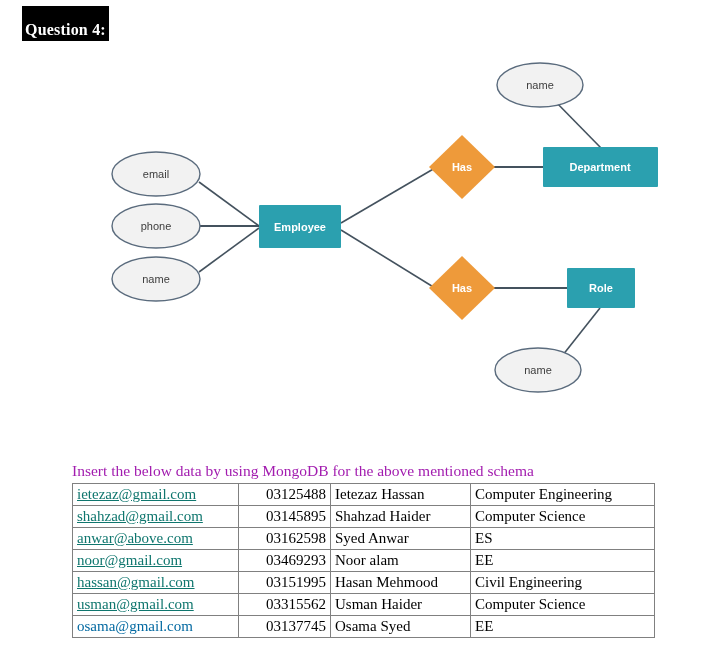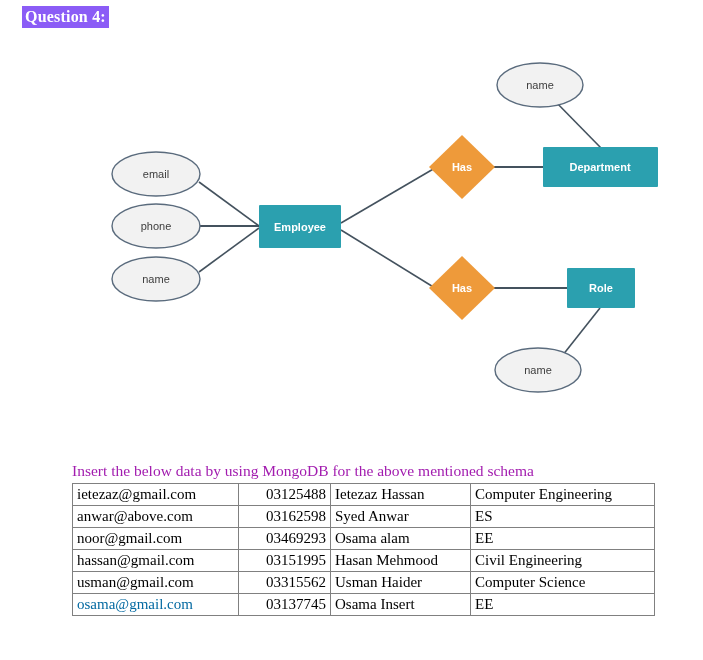--- a/index.html
+++ b/index.html
@@ -13,27 +13,27 @@
     position: relative;
     overflow: hidden;
     font-family: "Liberation Serif", serif;
   }
 
   
   #question-heading {
     position: absolute;
     left: 22px;
     top: 6px;
-    background: #8b5cf6;
+    background: #000000;
     color: #ffffff;
     font-family: "Liberation Serif", serif;
     font-weight: bold;
     font-size: 16px;
     line-height: 19px;
-    padding: 1px 3px 2px 3px;
+    padding: 14px 3px 2px 3px;
     white-space: nowrap;
     letter-spacing: 0.2px;
   }
 
   
   #er-diagram {
     position: absolute;
     left: 0;
     top: 40px;
     width: 703px;
@@ -95,21 +95,22 @@
   }
   #data-table col.c-email  { width: 166px; }
   #data-table col.c-phone  { width: 92px;  }
   #data-table col.c-name   { width: 140px; }
   #data-table col.c-dept   { width: 184px; }
   td.cell-email { padding-left: 7px; }
   td.cell-phone { text-align: right; padding-left: 9px; }
   td.cell-name  { padding-left: 7px; }
   td.cell-dept  { padding-left: 7px; }
   .mail-link {
-    color: #000000;
+    color: #0f766e;
+    text-decoration: underline;
     cursor: pointer;
   }
   .mail-plain {
     color: #0369a1;
     text-decoration: none;
   }
 </style>
 </head>
 <body>
 
@@ -191,43 +192,49 @@
       <col class="c-dept">
   </colgroup>
   <tbody>
       <tr>
         <td class="cell-email"><span class="mail-link">ietezaz@gmail.com</span></td>
         <td class="cell-phone">03125488</td>
         <td class="cell-name">Ietezaz Hassan</td>
         <td class="cell-dept">Computer Engineering</td>
       </tr>
       <tr>
+        <td class="cell-email"><span class="mail-link">shahzad@gmail.com</span></td>
+        <td class="cell-phone">03145895</td>
+        <td class="cell-name">Shahzad Haider</td>
+        <td class="cell-dept">Computer Science</td>
+      </tr>
+      <tr>
         <td class="cell-email"><span class="mail-link">anwar@above.com</span></td>
         <td class="cell-phone">03162598</td>
         <td class="cell-name">Syed Anwar</td>
         <td class="cell-dept">ES</td>
       </tr>
       <tr>
         <td class="cell-email"><span class="mail-link">noor@gmail.com</span></td>
         <td class="cell-phone">03469293</td>
-        <td class="cell-name">Osama alam</td>
+        <td class="cell-name">Noor alam</td>
         <td class="cell-dept">EE</td>
       </tr>
       <tr>
         <td class="cell-email"><span class="mail-link">hassan@gmail.com</span></td>
         <td class="cell-phone">03151995</td>
         <td class="cell-name">Hasan Mehmood</td>
         <td class="cell-dept">Civil Engineering</td>
       </tr>
       <tr>
         <td class="cell-email"><span class="mail-link">usman@gmail.com</span></td>
         <td class="cell-phone">03315562</td>
         <td class="cell-name">Usman Haider</td>
         <td class="cell-dept">Computer Science</td>
       </tr>
       <tr>
         <td class="cell-email"><span class="mail-plain">osama@gmail.com</span></td>
         <td class="cell-phone">03137745</td>
-        <td class="cell-name">Osama Insert</td>
+        <td class="cell-name">Osama Syed</td>
         <td class="cell-dept">EE</td>
       </tr>
     </tbody>
 </table>
 
 </body></html>

